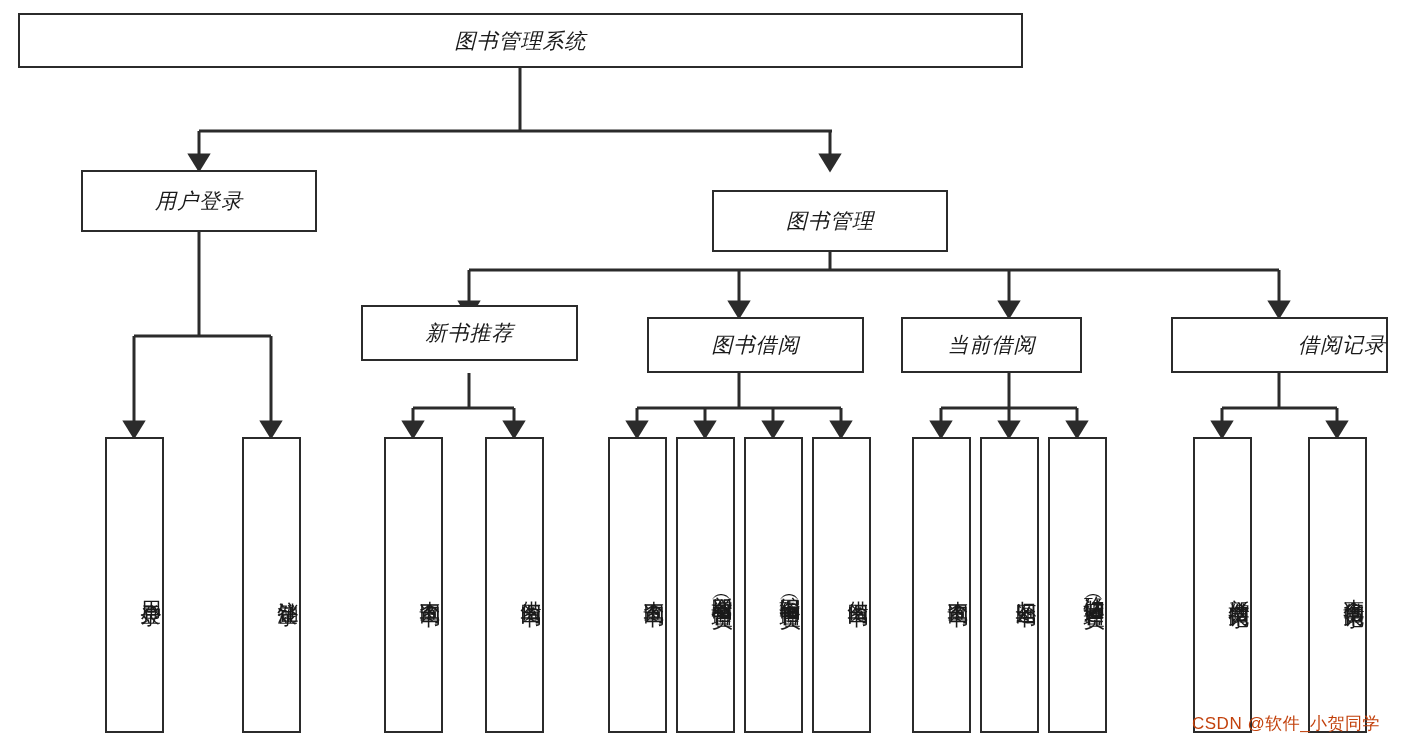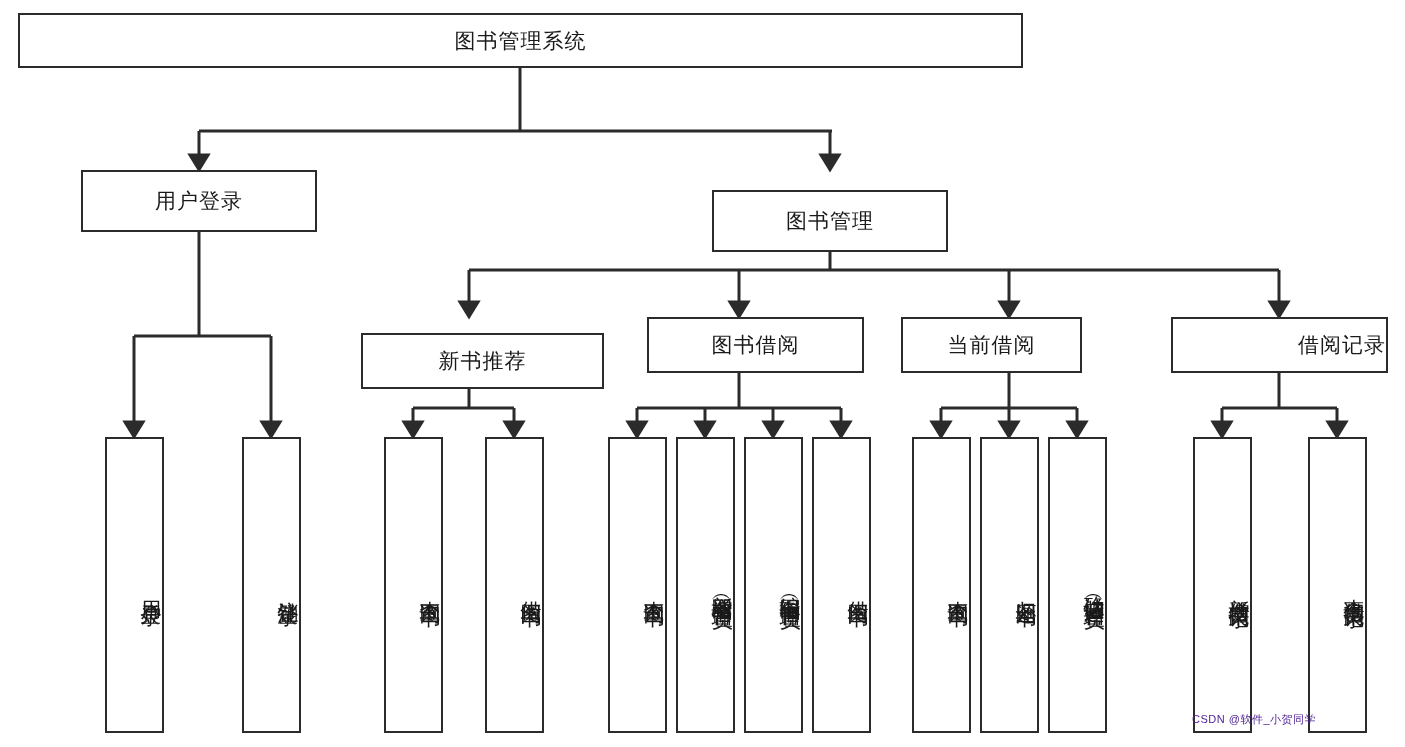--- a/index.html
+++ b/index.html
@@ -23,20 +23,21 @@
     border: 2.5px solid #2b2b2b;
     background: #ffffff;
     display: flex;
     align-items: center;
     justify-content: center;
     color: #1a1a1a;
   }
   .node.h {
     font-size: 21px;
     letter-spacing: 1px;
+    font-style: italic;
   }
   .node.v {
     writing-mode: vertical-rl;
     text-orientation: upright;
     font-size: 21px;
     letter-spacing: 2px;
     padding-top: 6px;
     align-items: flex-start;
     justify-content: center;
     line-height: 1.05;
@@ -51,22 +52,22 @@
     left: 0;
     top: 0;
     width: 1405px;
     height: 747px;
     pointer-events: none;
   }
   #watermark {
     position: absolute;
     left: 1192px;
     top: 712px;
-    font-size: 11px;
-    color: #4c1d95;
+    font-size: 17px;
+    color: #c2410c;
     white-space: nowrap;
     letter-spacing: 0.5px;
   }
 </style>
 </head>
 <body>
 
 <div id="canvas">
 
   <svg id="edges" viewBox="0 0 1405 747" xmlns="http://www.w3.org/2000/svg">
@@ -123,21 +124,21 @@
     <span>图书管理系统</span>
   </div>
 
   <div class="node h" style="left:81px; top:170px; width:236px; height:62px;">
     <span>用户登录</span>
   </div>
   <div class="node h" style="left:712px; top:170px; width:236px; height:62px;margin-top:20px;">
     <span>图书管理</span>
   </div>
 
-  <div class="node h" style="left:361px; top:333px; width:243px; height:56px;">
+  <div class="node h" style="left:361px; top:305px; width:217px; height:56px;">
     <span>新书推荐</span>
   </div>
   <div class="node h" style="left:647px; top:317px; width:217px; height:56px;">
     <span>图书借阅</span>
   </div>
   <div class="node h" style="left:901px; top:317px; width:181px; height:56px;">
     <span>当前借阅</span>
   </div>
   <div class="node h" style="left:1171px; top:317px; width:217px; height:56px;justify-content:flex-end;">
     <span>借阅记录</span>

